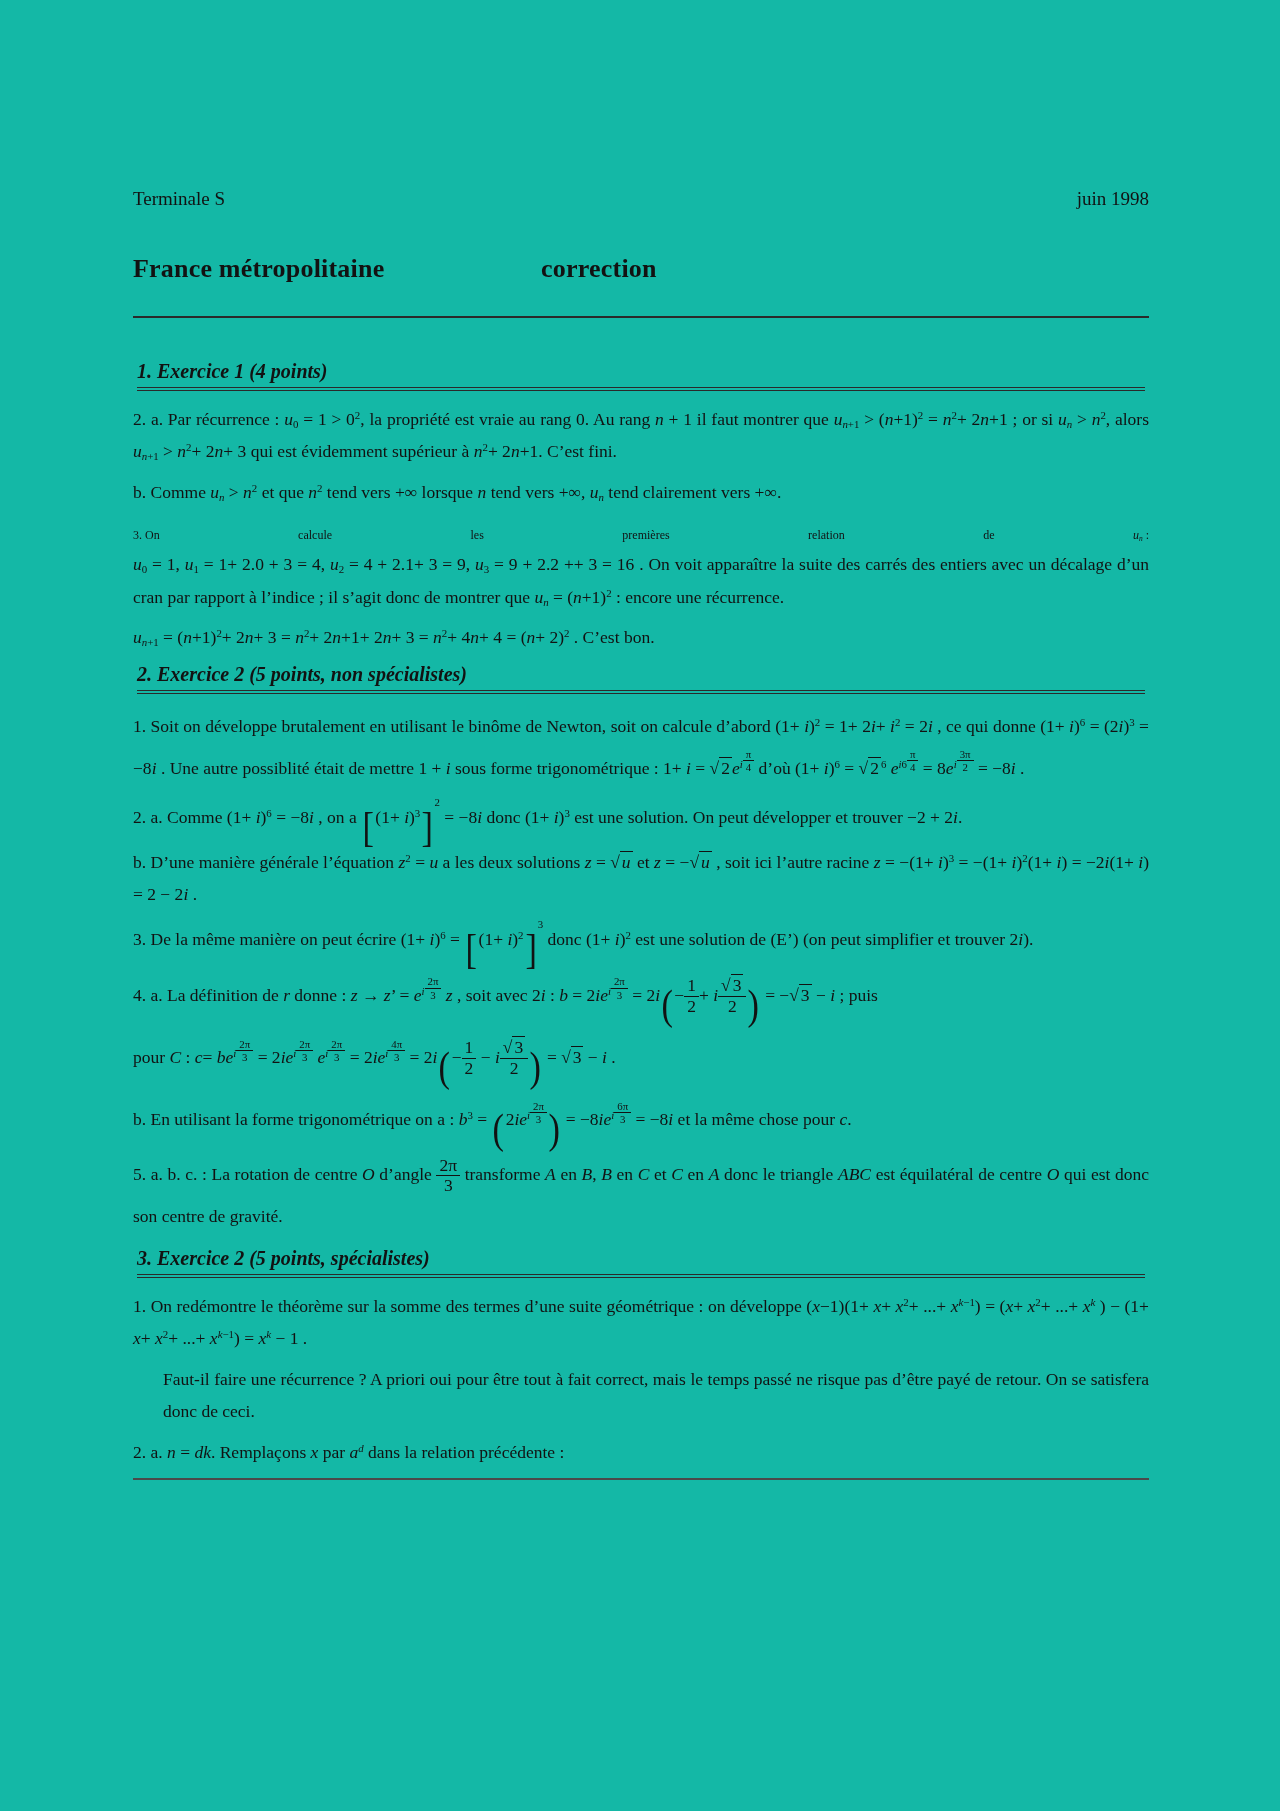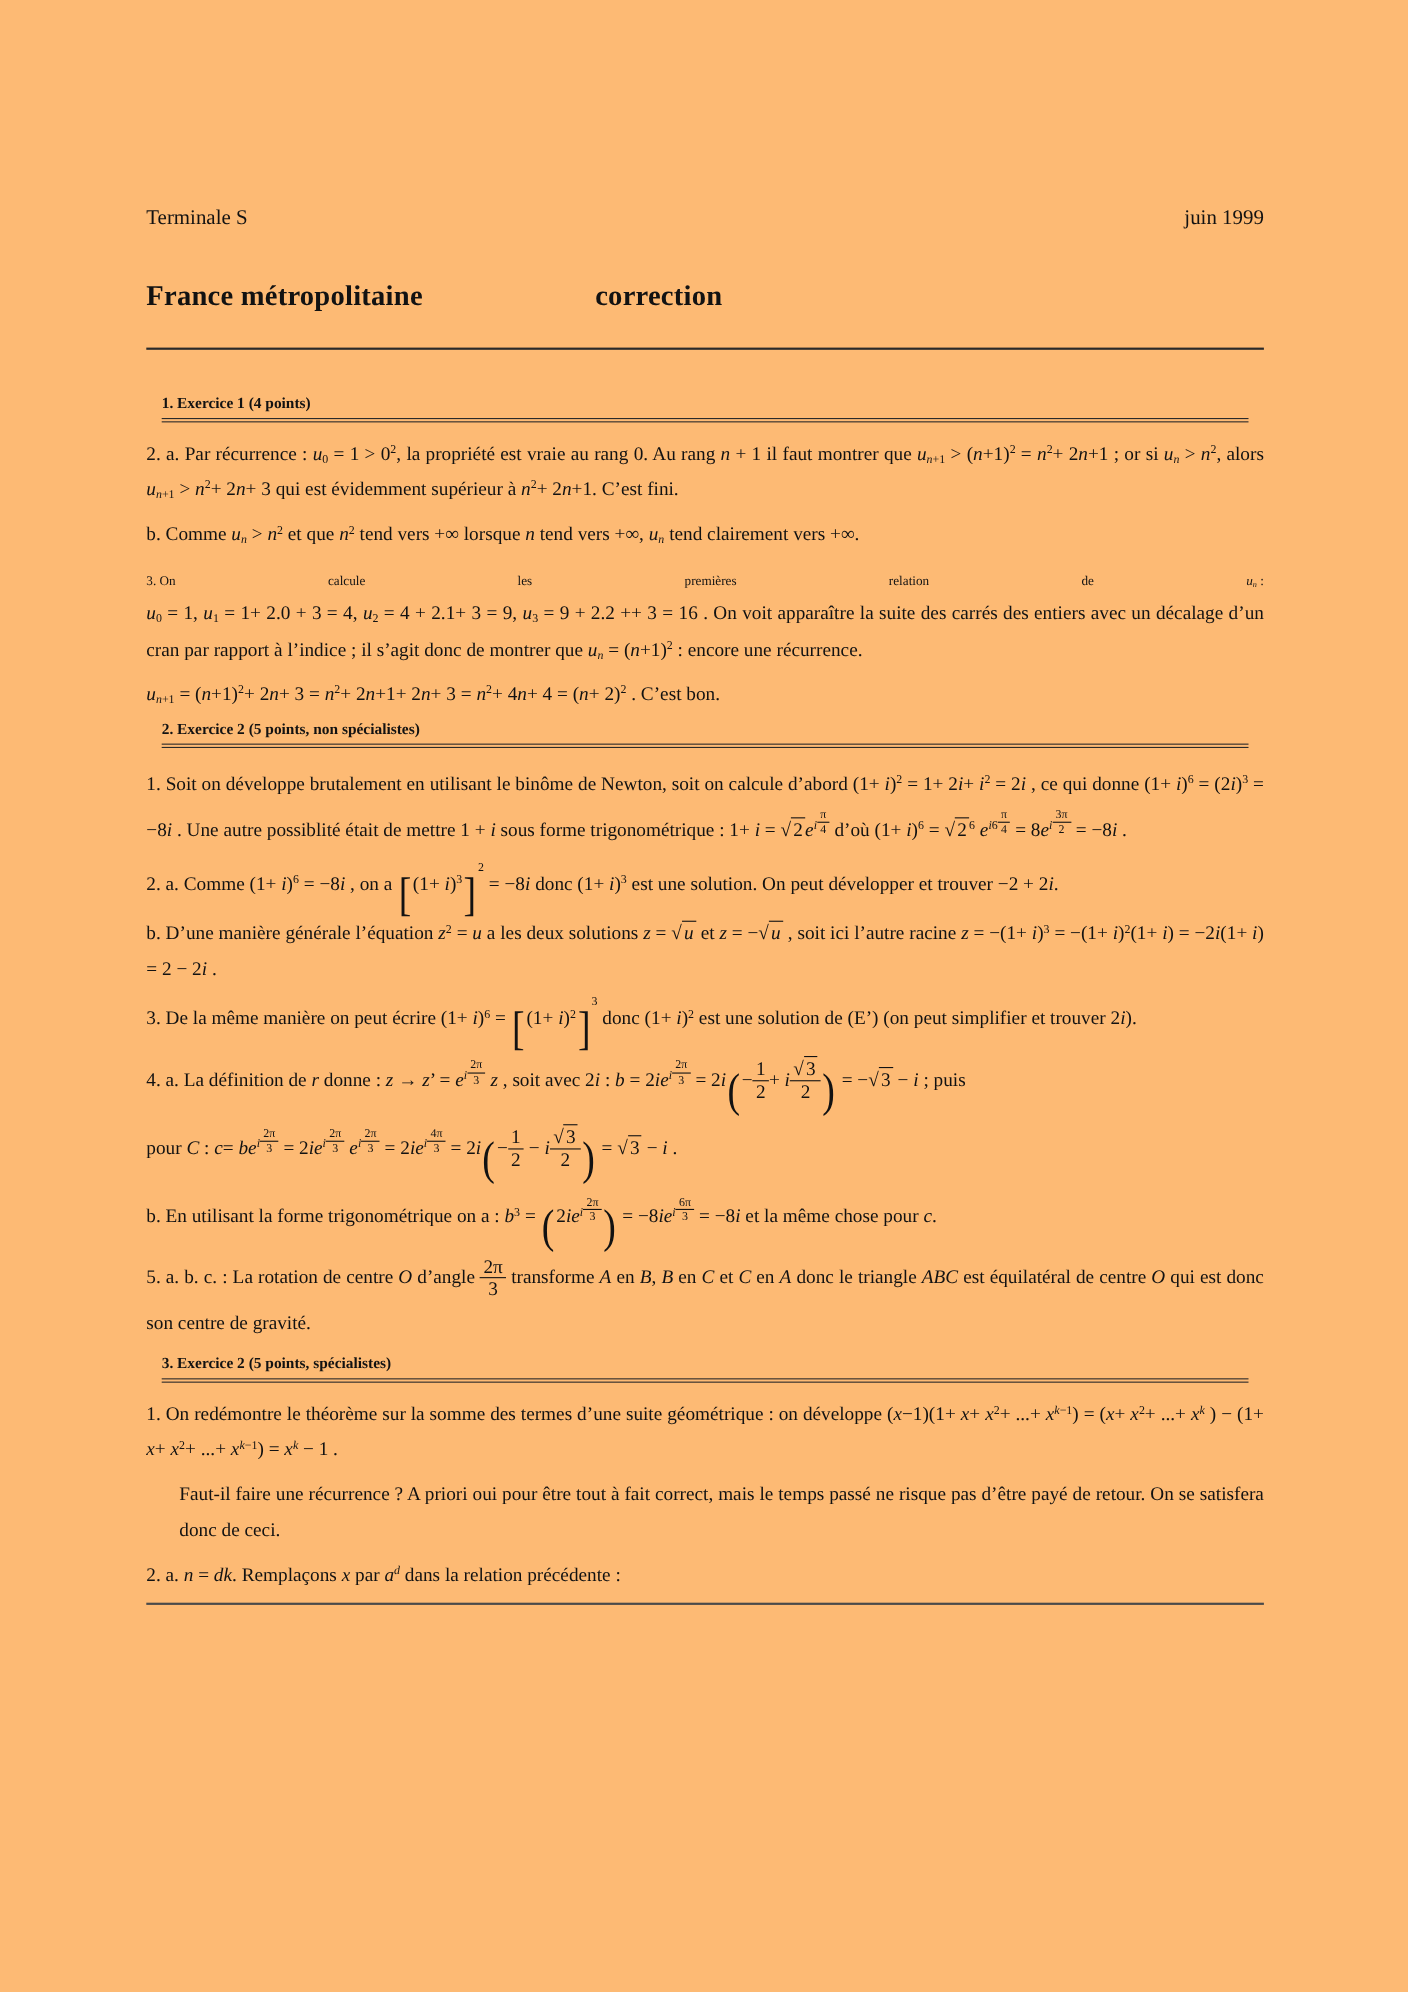--- a/index.html
+++ b/index.html
@@ -1,26 +1,26 @@
 <!DOCTYPE html>
 <html><head>
 <meta charset="utf-8">
 <style>
   html,body{margin:0;padding:0;background:#ffffff;}
   .page{
-    width:1280px;height:1811px;position:relative;background:#fdba74;overflow:hidden;
+    width:1280px;height:1811px;position:relative;background:#14b8a6;overflow:hidden;
     font-family:"Liberation Serif","DejaVu Serif",serif;color:#121212;
   }
   .content{position:absolute;left:133px;top:188px;width:1016px;}
   .doc-header{display:flex;justify-content:space-between;font-size:19px;margin-bottom:44px;}
   .doc-title{font-size:26px;font-weight:bold;border-bottom:2px solid #2a2a2a;padding-bottom:32px;margin-bottom:42px;letter-spacing:0.2px;}
   .title-sec{margin-left:150px;}
   .sec-heading{
-    font-size:14px;font-weight:bold;
-    border-bottom:4px double #2a2a2a;padding-bottom:4px;margin:10px 14px 12px;
+    font-size:20px;font-weight:bold;font-style:italic;
+    border-bottom:4px double #2a2a2a;padding-bottom:4px;margin:10px 4px 12px;
   }
   .para{font-size:17.5px;line-height:1.85;text-align:justify;margin:0 0 8px;}
   .t2{line-height:2.35;}
   .tall{line-height:3.1;}
   .indent{padding-left:30px;}
   .spread{display:flex;justify-content:space-between;font-size:12px;line-height:1.85;margin:16px 0 2px;}
   .hrule{border-top:2px solid #4a4a4a;margin-top:10px;}
   .it{font-style:italic;}
   .sup{font-size:0.62em;vertical-align:0.55em;line-height:0;white-space:nowrap;}
   .sub{font-size:0.62em;vertical-align:-0.25em;line-height:0;}
@@ -34,21 +34,21 @@
   .fence{display:inline-block;font-size:2.45em;line-height:0;vertical-align:-0.42em;font-weight:300;transform:scaleX(0.8);}
   .fsup{font-size:0.62em;position:relative;top:-1.55em;line-height:0;}
 </style>
 </head>
 <body>
 
 <div class="page">
   <div class="content">
     <div class="doc-header">
       <span>Terminale S</span>
-      <span>juin 1999</span>
+      <span>juin 1998</span>
     </div>
     <div class="doc-title">
       <span>France métropolitaine</span>
       <span class="title-sec">correction</span>
     </div>
     <div id="blocks">
         <div class="sec-heading">1. Exercice 1 (4 points)</div>
         <div class="para">2. a. Par récurrence : <span class="it">u</span><span class="sub">0</span> = 1 &gt; 0<span class="sup">2</span>, la propriété est vraie au rang 0. Au rang <span class="it">n</span> + 1 il faut montrer que <span class="it">u</span><span class="sub"><span class="it">n</span>+1</span> &gt; (<span class="it">n</span>+1)<span class="sup">2</span> = <span class="it">n</span><span class="sup">2</span>+ 2<span class="it">n</span>+1 ; or si <span class="it">u</span><span class="sub"><span class="it">n</span></span> &gt; <span class="it">n</span><span class="sup">2</span>, alors <span class="it">u</span><span class="sub"><span class="it">n</span>+1</span> &gt; <span class="it">n</span><span class="sup">2</span>+ 2<span class="it">n</span>+ 3 qui est évidemment supérieur à <span class="it">n</span><span class="sup">2</span>+ 2<span class="it">n</span>+1. C’est fini.</div>
         <div class="para">b. Comme <span class="it">u</span><span class="sub"><span class="it">n</span></span> &gt; <span class="it">n</span><span class="sup">2</span> et que <span class="it">n</span><span class="sup">2</span> tend vers +∞ lorsque <span class="it">n</span> tend vers +∞, <span class="it">u</span><span class="sub"><span class="it">n</span></span> tend clairement vers +∞.</div>
         <div class="spread">

